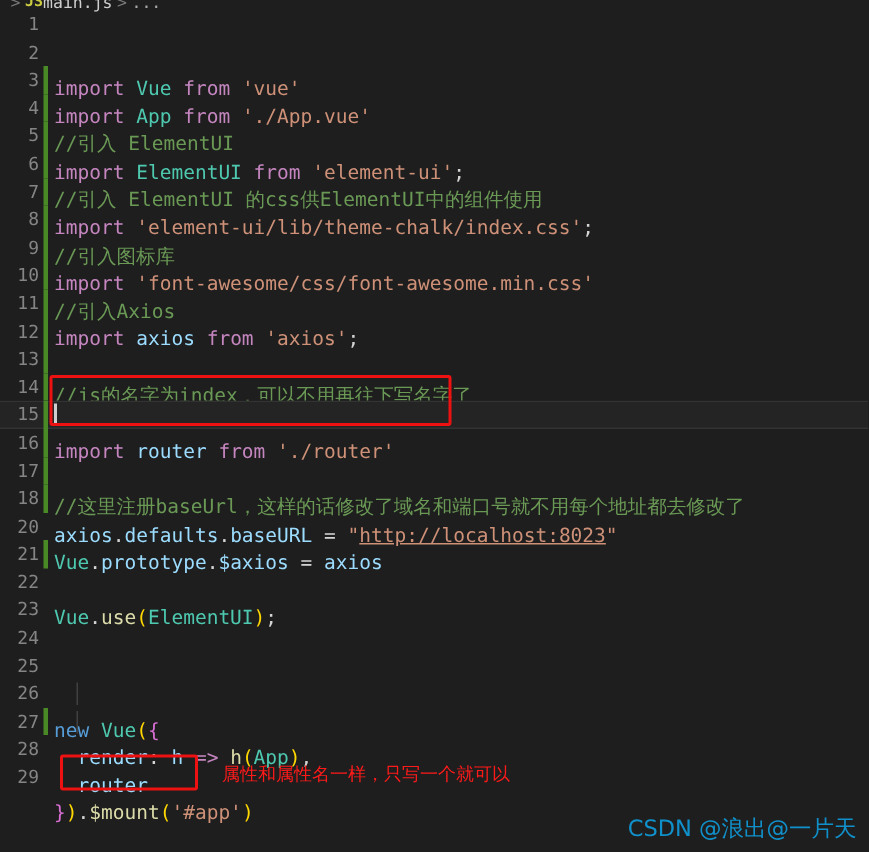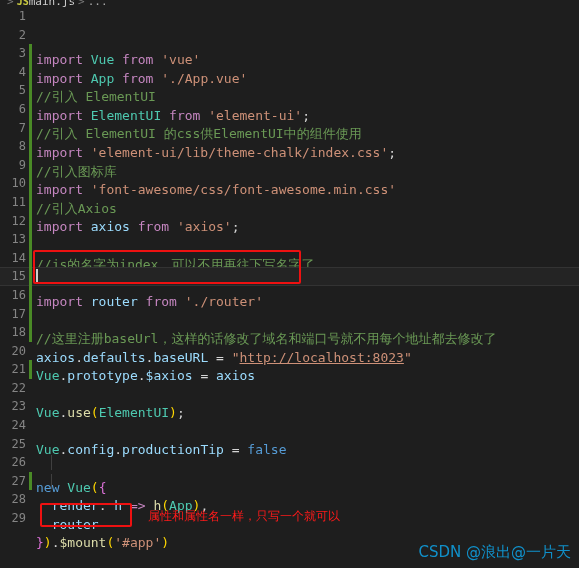--- a/index.html
+++ b/index.html
@@ -313,21 +313,20 @@
 
     <div class="line">
       <span class="gutter">22</span>
       <span class="changebar none"></span>
       <span class="content"></span>
     </div>
 
     <div class="line">
       <span class="gutter">23</span>
       <span class="changebar none"></span>
-      <span class="content"><span class="t-type">Vue</span><span class="t-punc">.</span><span class="t-var">config</span><span class="t-punc">.</span><span class="t-var">productionTip</span> <span class="t-punc">=</span> <span class="t-const">false</span></span>
     </div>
 
     <div class="line">
       <span class="gutter">24</span>
       <span class="changebar none"></span>
       <span class="content"></span>
     </div>
 
     <div class="line">
       <span class="gutter">25</span>

